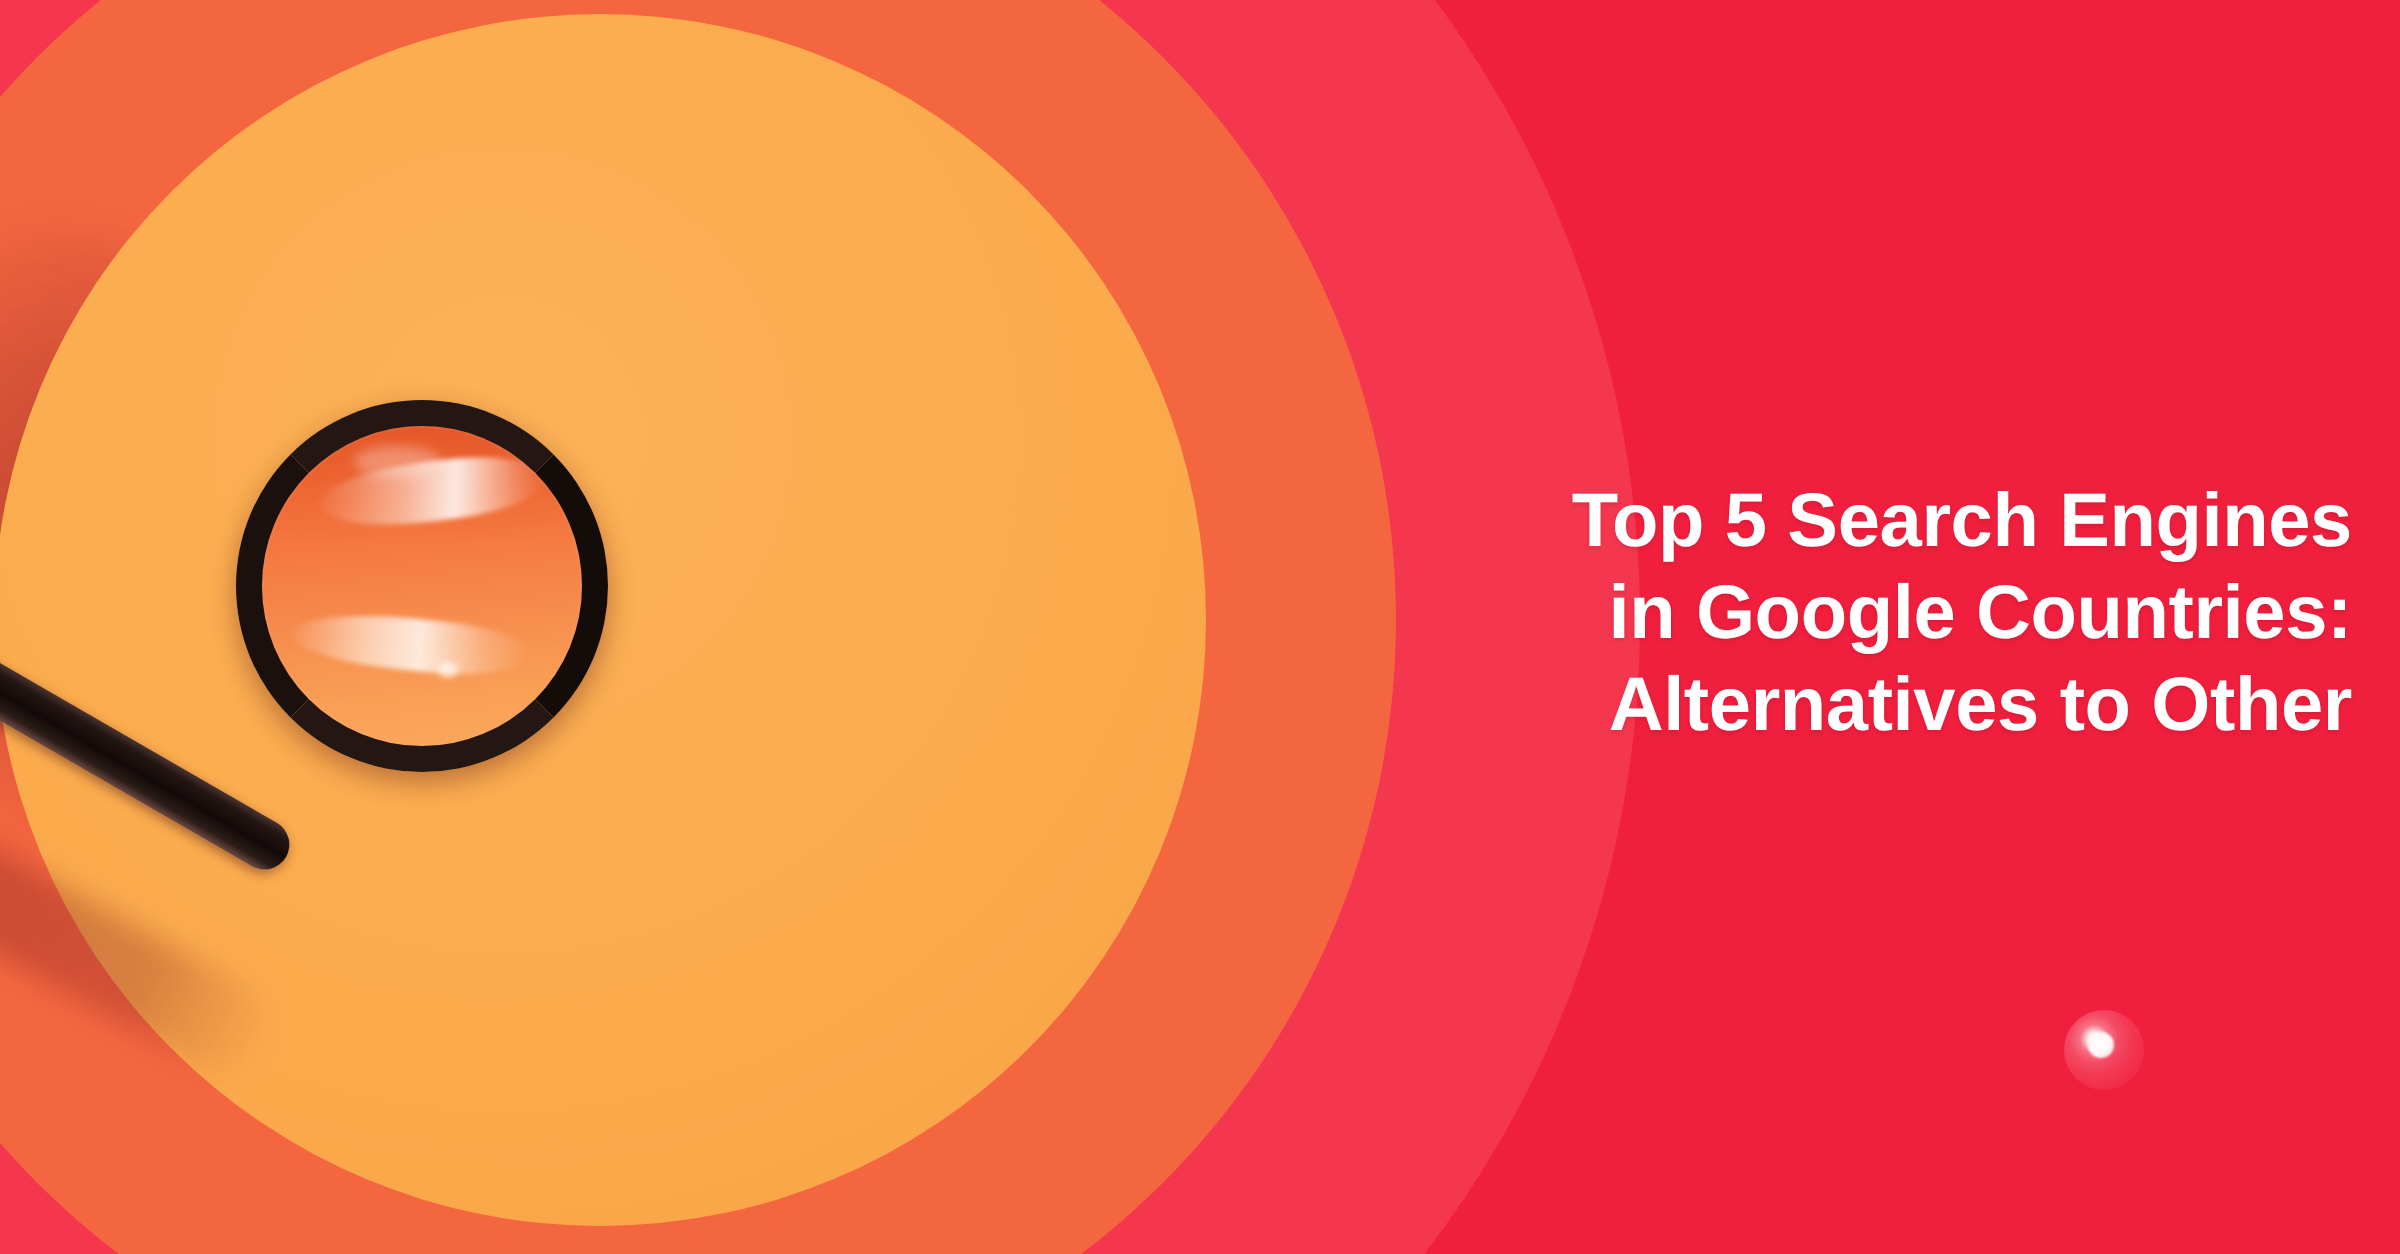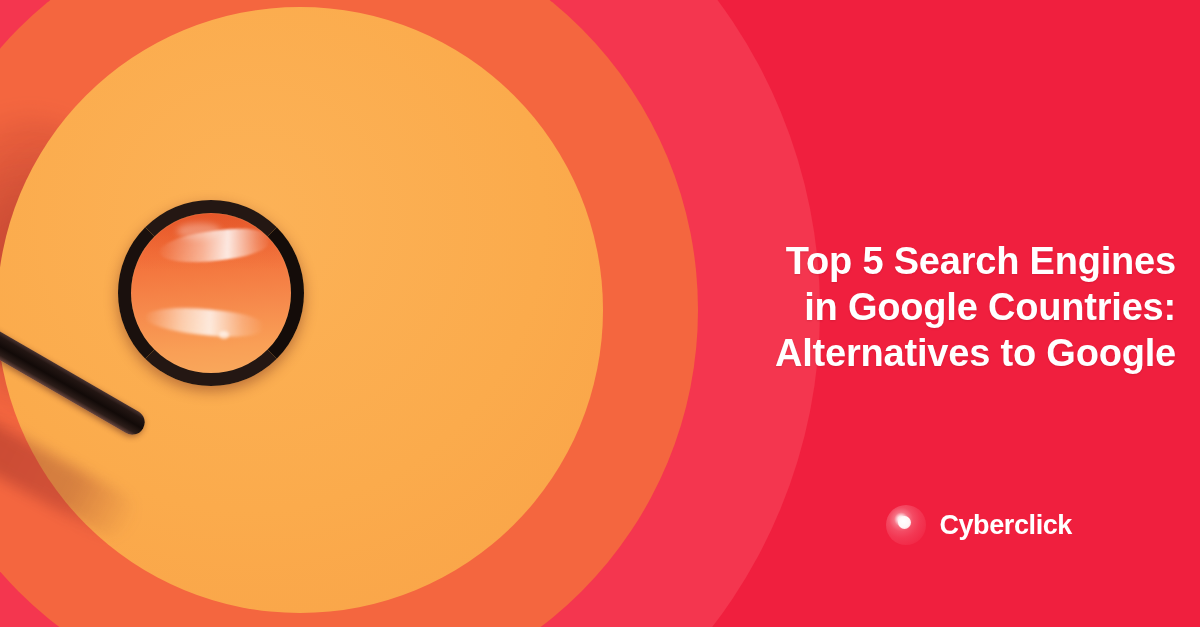--- a/index.html
+++ b/index.html
@@ -253,21 +253,20 @@
       <div class="lens-hl1"></div>
       <div class="lens-hl2"></div>
       <div class="lens-hl4"></div>
     </div>
     <div class="mag-ring"></div>
   </div>
 
   <div class="title-block">
     <span class="title-line bold">Top 5 Search Engines</span>
     <span class="title-line light">in Google Countries:</span>
-    <span class="title-line light">Alternatives to Google</span>
+    <span class="title-line light">Alternatives to Other</span>
   </div>
 
   <div class="logo">
     <span class="logo-mark"></span>
-    <span class="logo-text">Cyberclick</span>
   </div>
 
 </div>
 
 </body></html>

